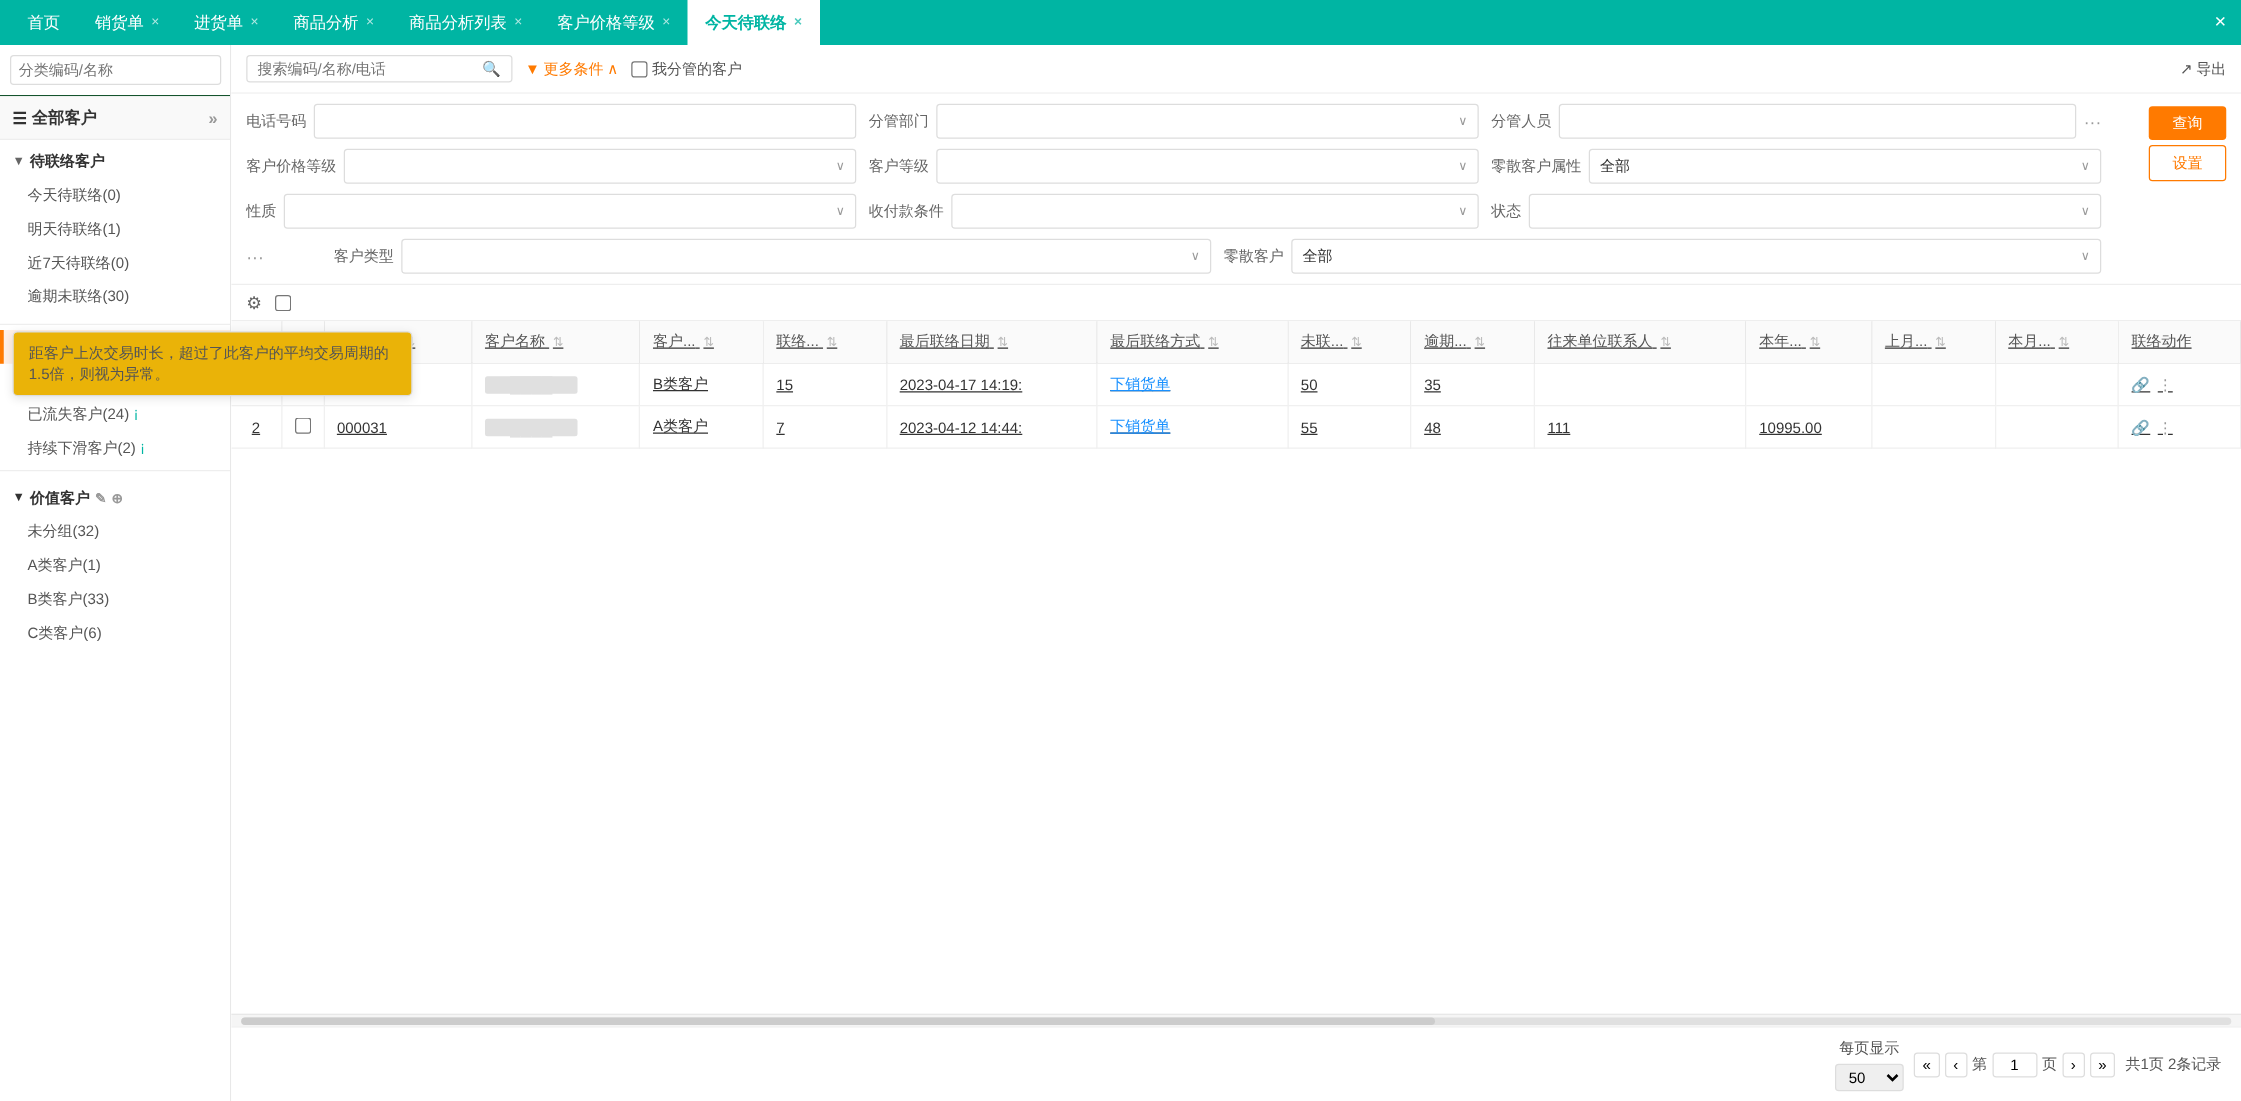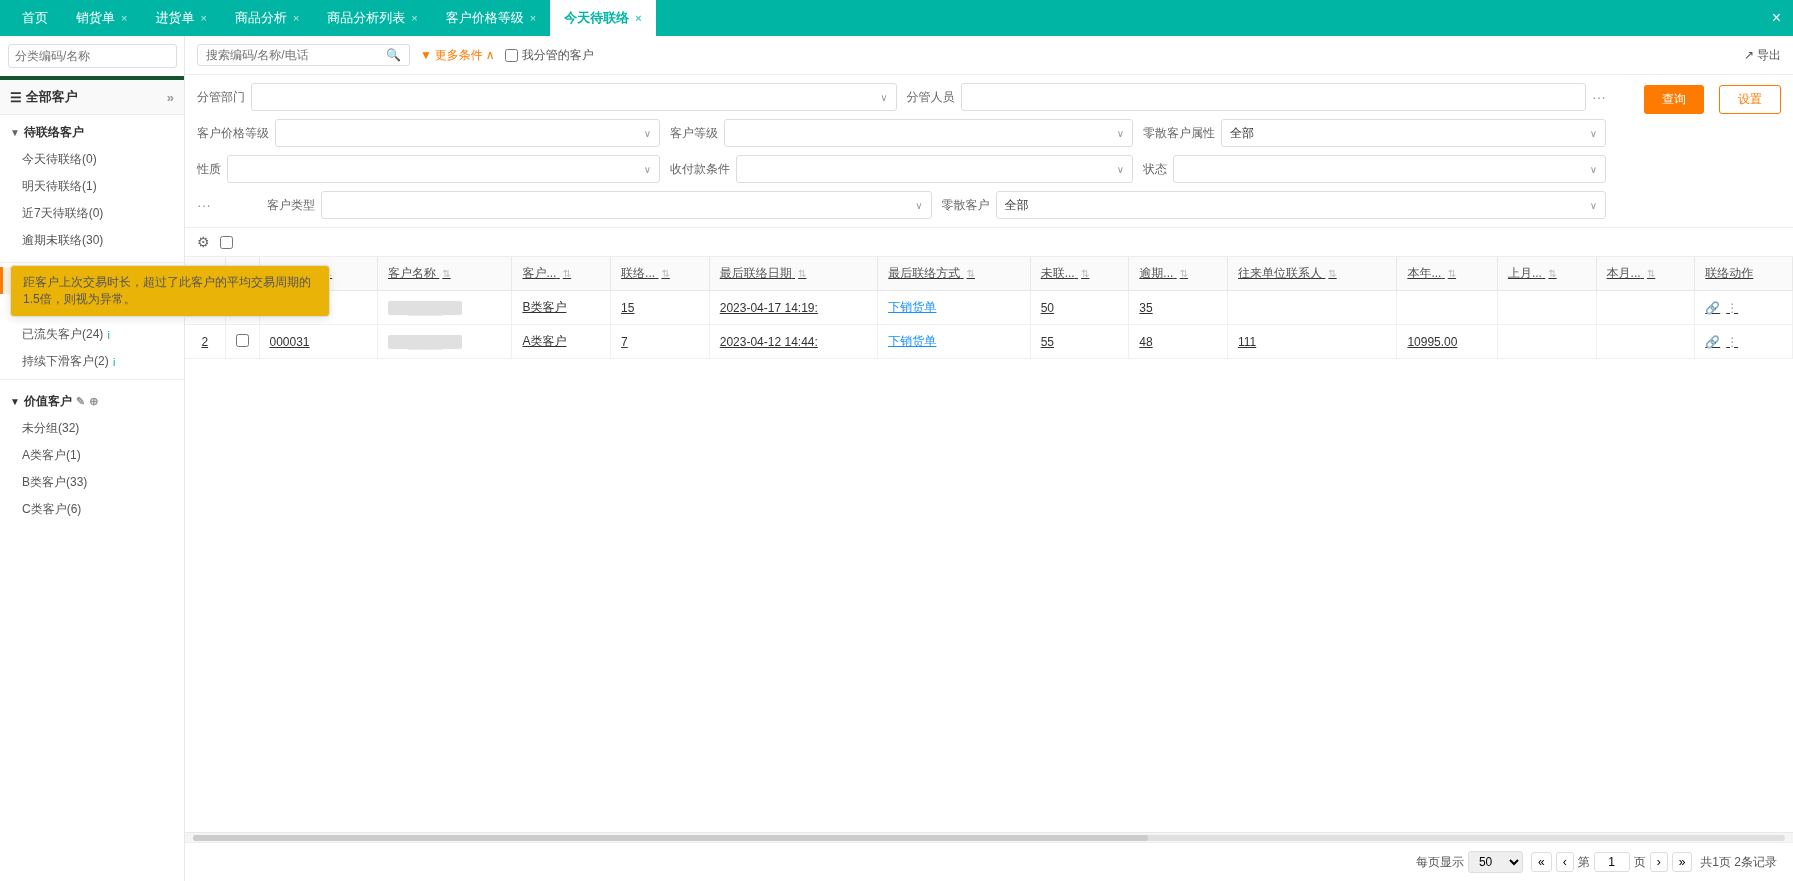--- a/index.html
+++ b/index.html
@@ -59,21 +59,21 @@
       border-right: 1px solid #e8e8e8;
       display: flex;
       flex-direction: column;
       overflow-y: auto;
       flex-shrink: 0;
     }
     .sidebar-search {
       display: flex;
       align-items: center;
       padding: 8px 8px;
-      border-bottom: 4px solid #14532d;
+      border-bottom: 1px solid #14532d;
       gap: 14px;
     }
     .sidebar-search input {
       flex: 1;
       border: 1px solid #ddd;
       border-radius: 3px;
       padding: 4px 6px;
       font-size: 12px;
       outline: none;
     }
@@ -266,22 +266,22 @@
       border: 1px solid #ddd;
       border-radius: 3px;
       padding: 4px 8px;
       font-size: 12px;
       outline: none;
       height: 28px;
     }
     .filter-cell .dots-btn { color: #999; cursor: pointer; font-size: 14px; }
     .filter-buttons {
       display: flex;
-      flex-direction: row;
-      gap: 15px;
+      flex-direction: column;
+      gap: 4px;
       padding-left: 28px;
     }
     .btn-query {
       background: #ff7a00;
       color: #fff;
       border: none;
       border-radius: 3px;
       padding: 5px 18px;
       cursor: pointer;
       font-size: 12px;
@@ -366,20 +366,21 @@
       gap: 8px;
       border-top: 1px solid #eee;
       background: #fff;
       font-size: 12px;
       color: #555;
     }
     .pagination .page-size-wrap {
       display: flex;
       align-items: center;
       gap: 4px;
+      flex-direction: column;
     }
     .pagination .page-size-select {
       border: 1px solid #ddd;
       border-radius: 3px;
       padding: 2px 6px;
       font-size: 12px;
     }
     .pagination .page-nav {
       display: flex;
       align-items: center;
@@ -571,20 +572,24 @@
       </div>
     </div>
 
     <div class="filter-rows">
 
       <div style="display:flex; align-items:flex-start; gap:10px;">
         <div style="flex:1;">
 
           <div class="filter-row">
             <div class="filter-cell">
+              <label>电话号码</label>
+              <input class="filter-input" type="text" style="">
+            </div>
+            <div class="filter-cell">
               <label>分管部门</label>
               <div class="filter-select">
                 <span></span>
                 <span class="arrow">∨</span>
               </div>
             </div>
             <div class="filter-cell">
               <label>分管人员</label>
               <input class="filter-input" type="text" style="flex: 1 1 0%;">
               <span class="dots-btn">···</span>

